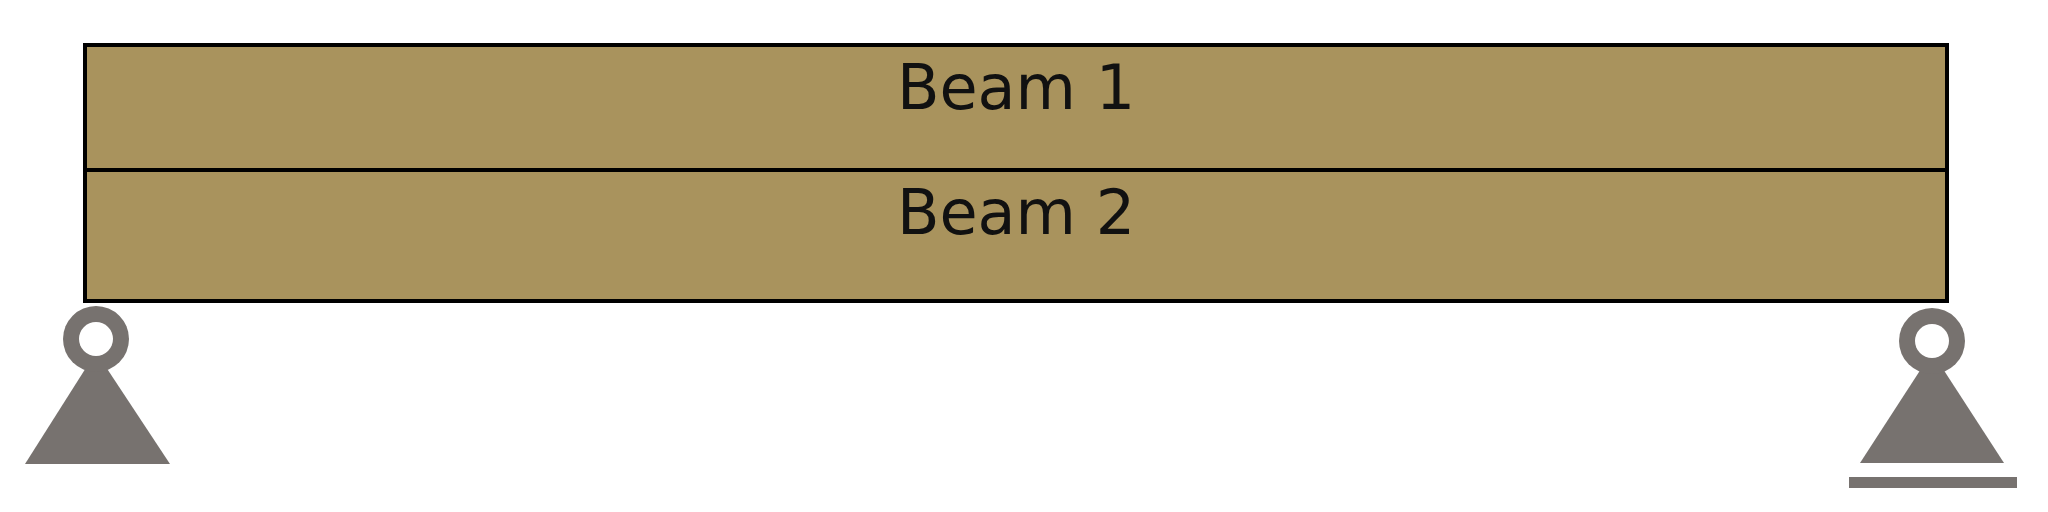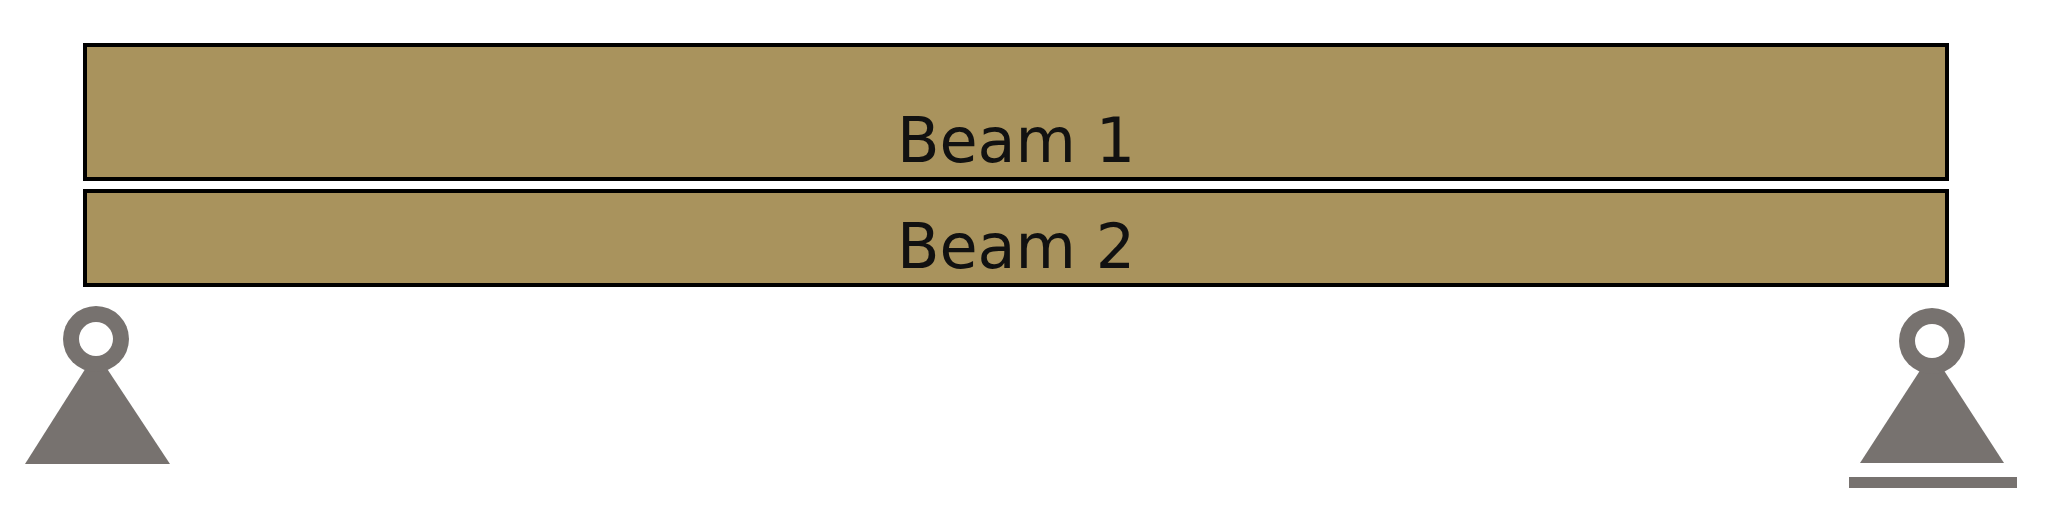--- a/index.html
+++ b/index.html
@@ -3,27 +3,27 @@
 <meta charset="utf-8">
 <style>
   html, body { margin: 0; padding: 0; background: #ffffff; }
   body { width: 2048px; height: 512px; position: relative; overflow: hidden; font-family: "DejaVu Sans", "Liberation Sans", sans-serif; }
   .beam {
     position: absolute;
     left: 83px; width: 1866px;
     background: #a9935d;
     border: 4px solid #000;
     box-sizing: border-box;
-    display: flex; align-items: flex-end; justify-content: center;
+    display: flex; align-items: flex-start; justify-content: center;
     color: #111;
     font-size: 62px;
     letter-spacing: 0px;
   }
   .beam-1 { top: 43px; height: 138px; }
-  .beam-2 { top: 189px; height: 98px; }
+  .beam-2 { top: 168px; height: 135px; }
   .beam-label { padding-top: 4px; }
   svg.supports { position: absolute; left: 0; top: 0; }
 </style>
 </head>
 <body>
 
 <div class="beam beam-1">
   <span class="beam-label">Beam 1</span>
 </div>
 <div class="beam beam-2">

